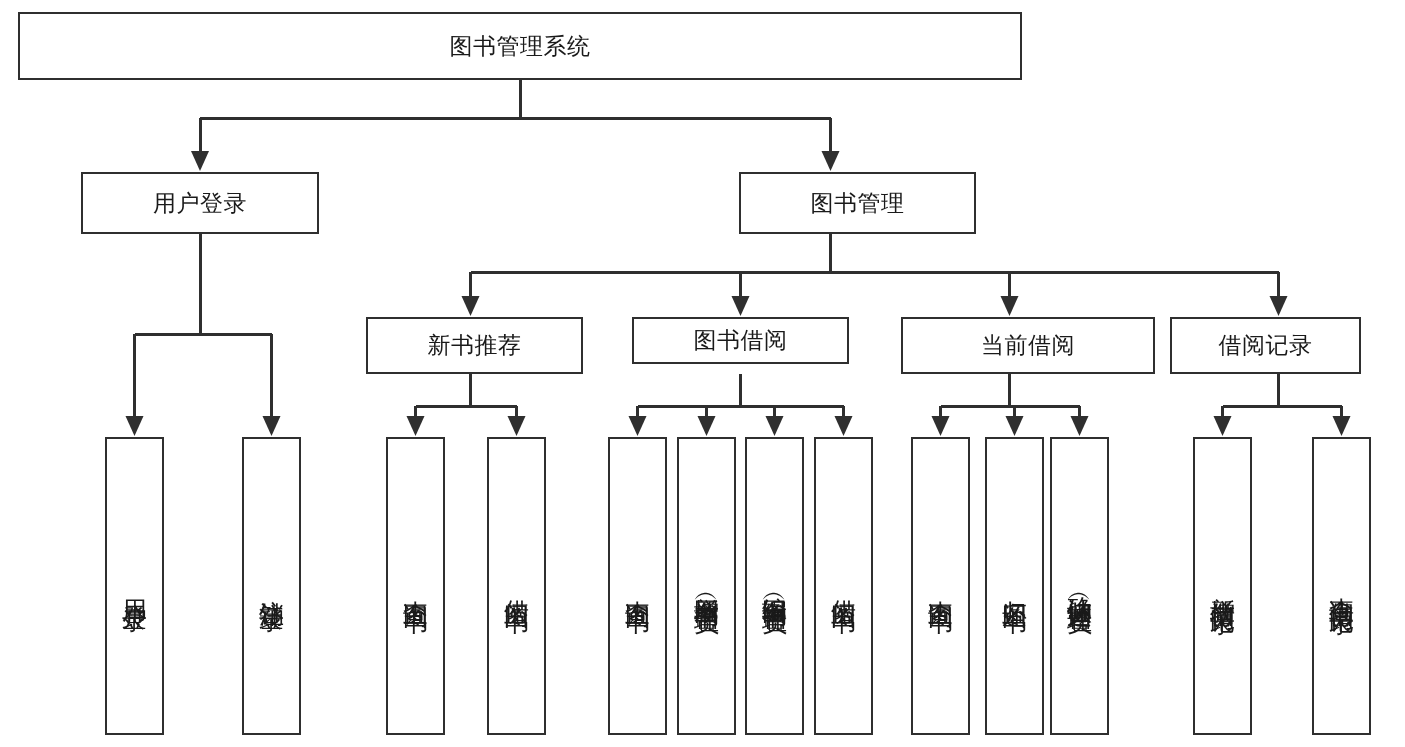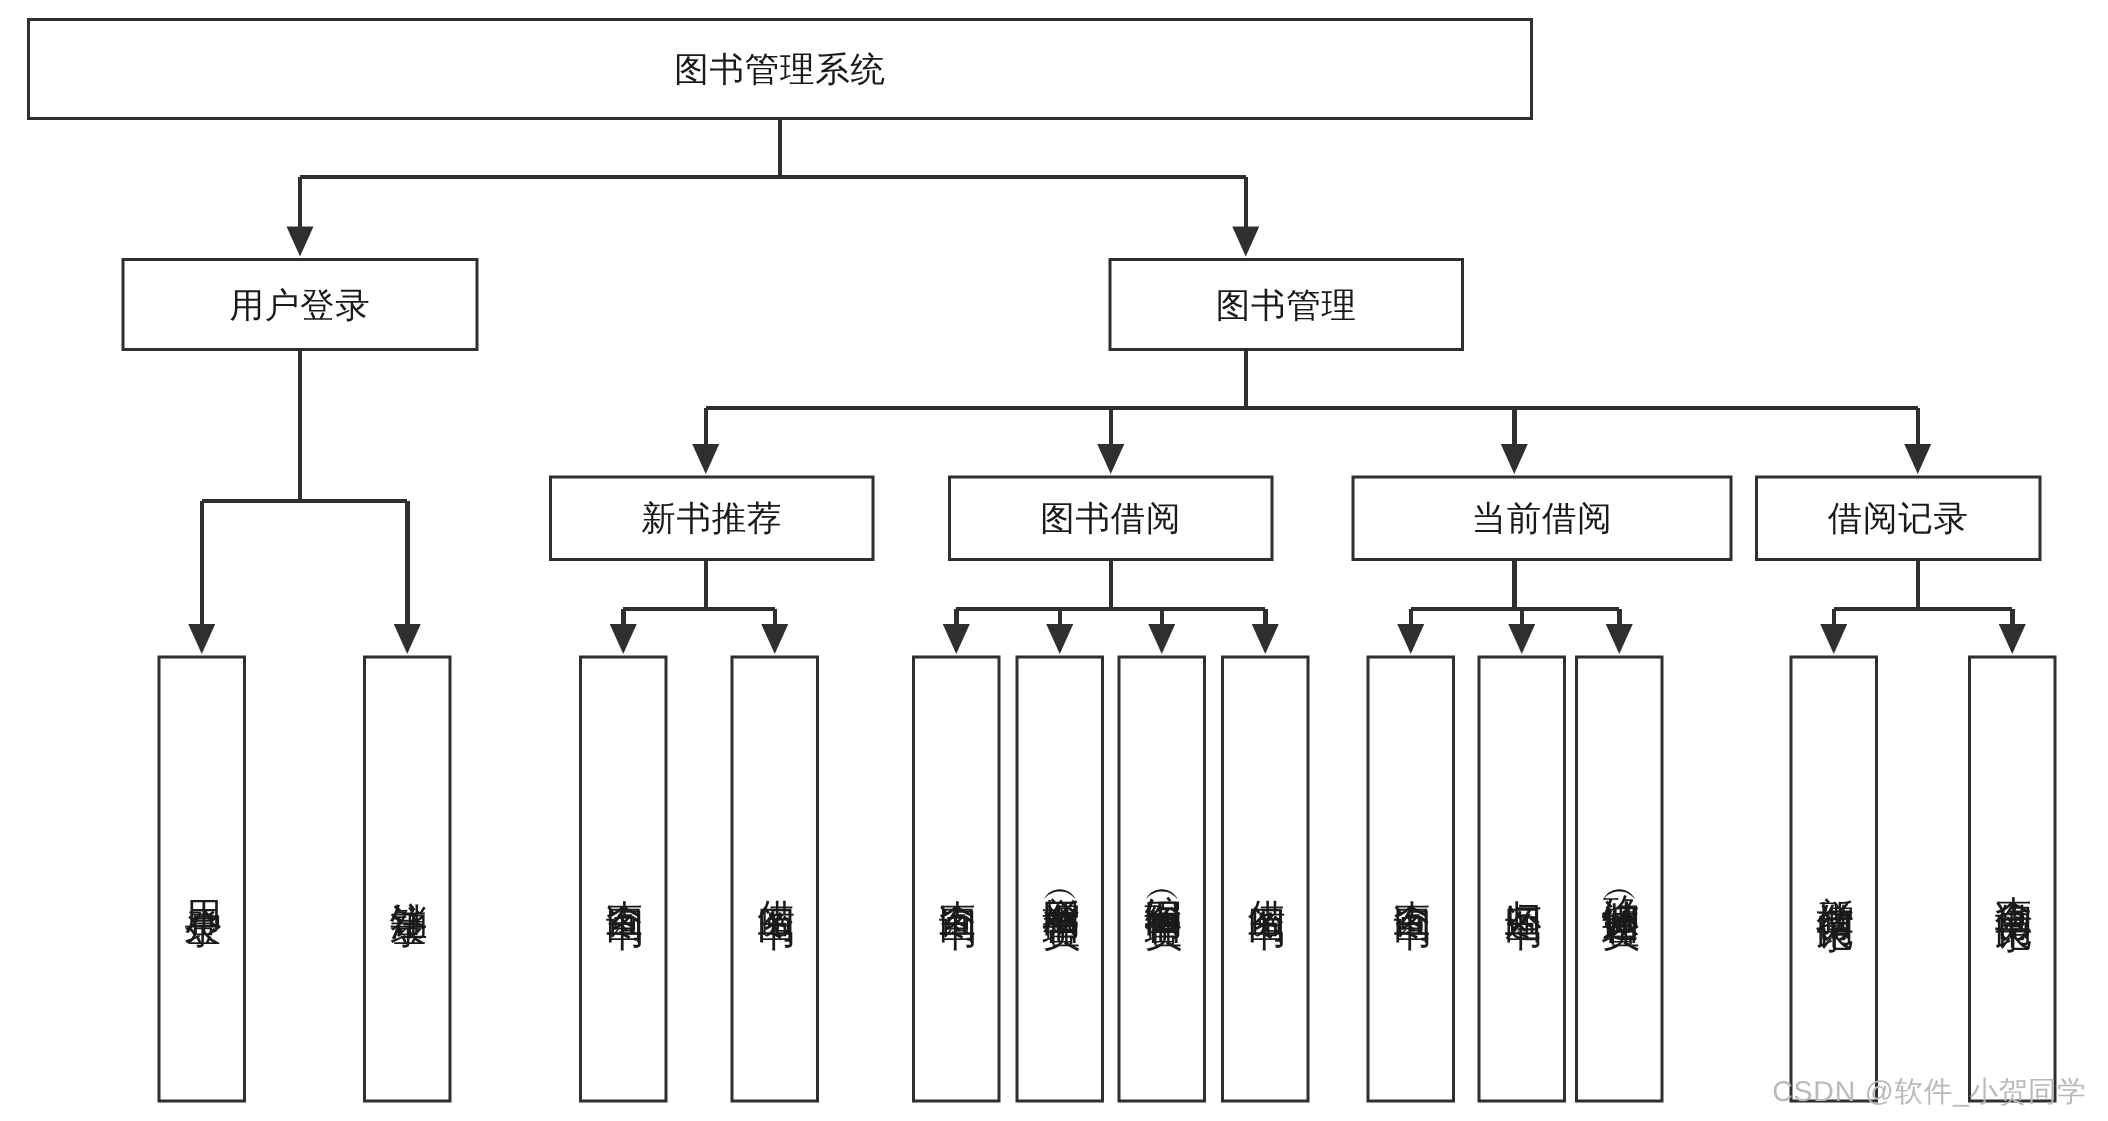--- a/index.html
+++ b/index.html
@@ -141,21 +141,21 @@
       </div>
       <div class="node horiz" style="left: 81px; top: 172px; width: 238px; height: 62px;">
         <span class="label">用户登录</span>
       </div>
       <div class="node horiz" style="left: 712px; top: 172px; width: 237px; height: 62px; margin-left: 27px;">
         <span class="label">图书管理</span>
       </div>
       <div class="node horiz" style="left: 366px; top: 317px; width: 217px; height: 57px;">
         <span class="label">新书推荐</span>
       </div>
-      <div class="node horiz" style="left: 632px; top: 317px; width: 217px; height: 57px;">
+      <div class="node horiz" style="left: 632px; top: 317px; width: 217px; height: 47px;">
         <span class="label">图书借阅</span>
       </div>
       <div class="node horiz" style="left: 901px; top: 317px; width: 254px; height: 57px;">
         <span class="label">当前借阅</span>
       </div>
       <div class="node horiz" style="left: 1170px; top: 317px; width: 191px; height: 57px;">
         <span class="label">借阅记录</span>
       </div>
       <div class="node vert" style="left: 105px; top: 437px; width: 59px; height: 298px;">
         <span class="label">用户登录</span>
@@ -190,14 +190,13 @@
       <div class="node vert tall" style="left: 1050px; top: 437px; width: 59px; height: 298px;">
         <span class="label">确认归还（管理员）</span>
       </div>
       <div class="node vert" style="left: 1193px; top: 437px; width: 59px; height: 298px;">
         <span class="label">新增借阅记录</span>
       </div>
       <div class="node vert" style="left: 1312px; top: 437px; width: 59px; height: 298px;">
         <span class="label">查询借阅记录</span>
       </div>
     </div>
-  <div id="watermark">CSDN @软件_小贺同学</div>
 </div>
 
 </body></html>

